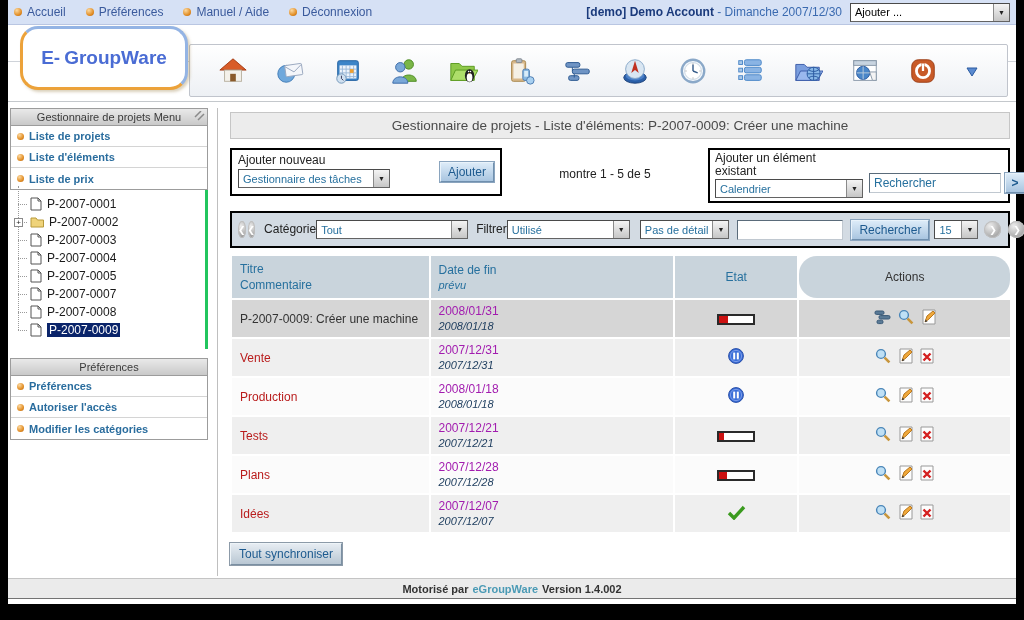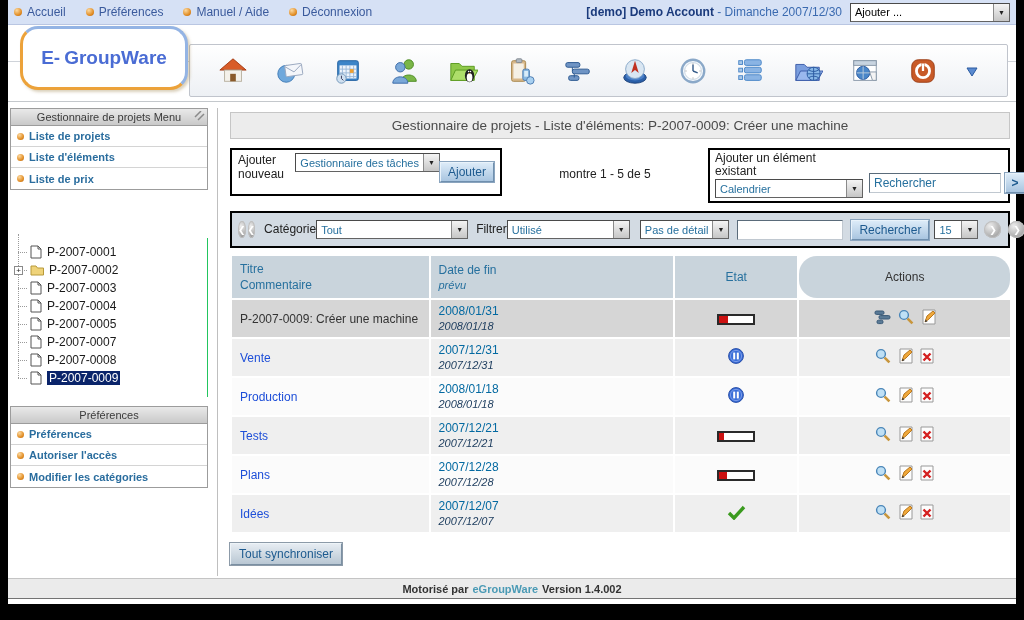--- a/index.html
+++ b/index.html
@@ -58,21 +58,21 @@
   .side-box { border:1px solid #9c9c9c; background:#fff; }
   .side-hdr { height:17px; background:linear-gradient(#e9e9e9,#c9c9c9); border-bottom:1px solid #9c9c9c;
               font-size:11px; color:#3a3a3a; display:flex; align-items:center; justify-content:center;
               position:relative; }
   .side-hdr .pin { position:absolute; right:2px; top:2px; }
   .side-item { height:21px; display:flex; align-items:center; padding-left:6px;
                border-bottom:1px solid #d4d4d4; background:#fff; color:#2a6d9e;
                font-size:11px; font-weight:bold; cursor:pointer; }
   .side-item:last-child { border-bottom:none; }
   .side-item .ball { width:7px; height:7px; }
-  .tree { padding:5px 0 10px 2px; border-right:1px solid #22c55e;margin-top:48px; }
+  .tree { padding:5px 0 10px 2px; border-right:3px solid #22c55e; }
   .tree-row { height:18px; display:flex; align-items:center; position:relative;
               padding-left:18px; font-size:12px; color:#1a1a1a; cursor:pointer; }
   .tree-row::before { content:""; position:absolute; left:6px; top:-9px; height:18px;
                       border-left:1px dotted #9a9a9a; }
   .tree-row::after  { content:""; position:absolute; left:6px; width:9px; top:9px;
                       border-top:1px dotted #9a9a9a; }
   .tree-row .ticon { margin-right:5px; display:flex; }
   .tree-row .lbl.sel-lbl { background:#0a246a; color:#fff; padding:0 2px; }
   .expander { position:absolute; left:2px; top:5px; width:9px; height:9px; background:#fff;
               border:1px solid #8a8a8a; font-size:8px; line-height:7px; text-align:center;
@@ -81,21 +81,21 @@
   .prefs-gap { height:9px; }
 
   
   .content { position:absolute; left:212px; top:108px; width:794px; }
   .page-title { margin:4px 4px 0 10px; height:27px; background:#ececec;
                 border:1px solid #c6c6c6; display:flex; align-items:center; justify-content:center;
                 color:#4a4a4a; font-size:13.5px; }
   .addrow { display:flex; margin:9px 4px 0 10px; }
   .addbox { border:2px solid #000; background:#fff; }
   .addbox-left { width:272px; height:48px; padding:3px 6px; display:flex; }
-  .abl-col { display:flex; flex-direction:row; }
+  .abl-col { display:flex; flex-direction:column; }
   .abl-col .lab { font-size:12px; color:#222; margin-bottom:2px; }
   .abl-btn { margin-left:auto; align-self:center; }
   .showing { flex:1; text-align:center; padding-top:19px; font-size:12px; color:#222; }
   .addbox-right { width:302px; height:55px; padding:2px 5px; display:flex; }
   .abr-col { display:flex; flex-direction:column; }
   .abr-col .lab { font-size:12px; color:#222; line-height:13px; width:120px; }
   .abr-search { display:flex; align-items:center; margin-left:6px; margin-top:14px; }
   .go-btn { width:20px; height:20px; margin-left:4px; padding:0; text-align:center;
             font-weight:bold; line-height:18px; }
 
@@ -117,23 +117,23 @@
   .grid th { background:#c9d4dc; font-weight:normal; text-align:left; height:42px; }
   .grid td { height:37px; }
   .c-title { width:196px; } .c-date { width:242px; } .c-state { width:122px; } .c-act { width:210px; }
   .hlink { color:#26709e; cursor:pointer; display:block; line-height:16px; }
   .hsub { color:#26709e; font-style:italic; font-size:11px; }
   .hcenter { text-align:center !important; }
   .h-act { color:#333;border-radius:18px; }
   .row-gray td { background:#d6d6d6; }
   .row-alt td  { background:#efefef; }
   .row-wht td  { background:#fbfbfb; }
-  .rtitle { color:#1d4ed8; cursor:pointer; }
+  .rtitle { color:#b91c1c; cursor:pointer; }
   .rtitle-plain { color:#333; }
-  .d1 { color:#0369a1; line-height:15px; }
+  .d1 { color:#a21caf; line-height:15px; }
   .d2 { color:#1a3a5c; font-style:italic; font-size:11px; line-height:14px; }
   .state-cell, .act-cell { text-align:center; }
   .pbar { display:inline-block; width:38px; height:11px; border:2px solid #2a2a2a;
           background:#fff; vertical-align:middle; }
   .pfill { height:100%; background:#cc1111; }
   .act-cell .aicon { display:inline-block; margin:0 2px; vertical-align:middle; cursor:pointer; }
 
   .syncbtn { margin:9px 0 0 10px; background:linear-gradient(#e6ecf2,#b9c7d3);
              border:1px solid; border-color:#eef4f8 #7a8fa2 #7a8fa2 #eef4f8;
              outline:1px solid #8c9aa8; color:#1d5a8f; font-size:12px; padding:3px 8px; cursor:pointer; }

